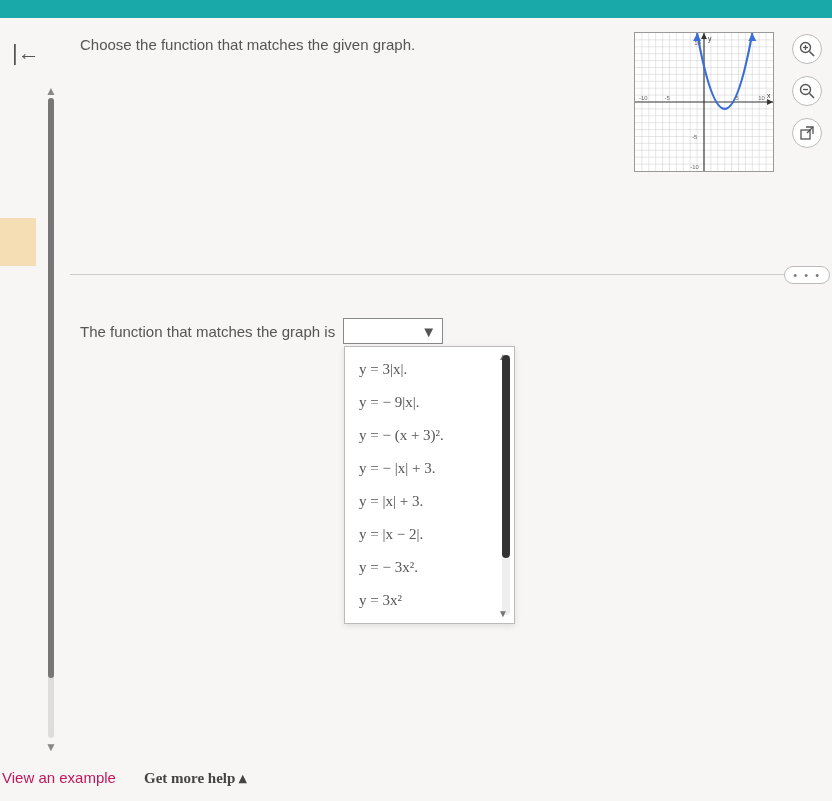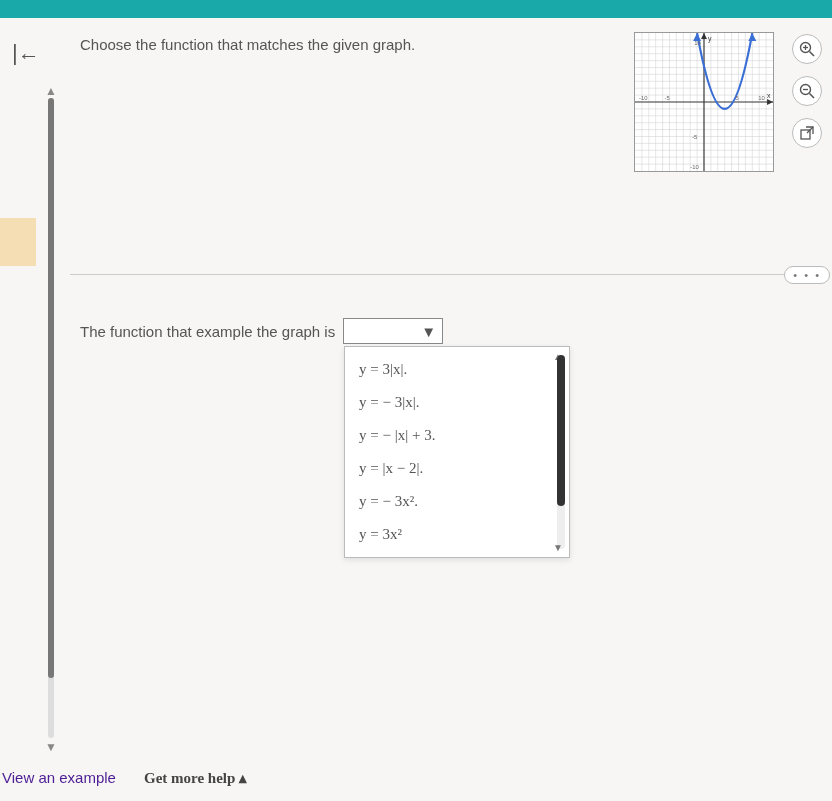--- a/index.html
+++ b/index.html
@@ -133,21 +133,21 @@
       background: #fff;
       display: flex;
       align-items: center;
       justify-content: flex-end;
       padding-right: 6px;
       cursor: pointer;
     }
     .dropdown {
       position: absolute;
       top: 328px; left: 344px;
-      width: 226px;
+      width: 171px;
       background: #fff;
       border: 1px solid #bbb;
       box-shadow: 0 2px 6px rgba(0,0,0,0.1);
     }
     .dropdown-inner {
       display: flex;
     }
     .options {
       flex: 1;
       padding: 6px 0;
@@ -184,21 +184,21 @@
       font-size: 10px; color: #777;
     }
     .footer-links {
       position: absolute;
       bottom: 14px; left: 2px;
       display: flex;
       gap: 28px;
       font-size: 15px;
     }
     .footer-links .link {
-      color: #4c1d95;
+      color: #be185d;
       cursor: pointer;
     }
     .footer-links .link.bold { font-weight: bold; color: #444; font-family: Liberation Serif, serif; }
   </style>
 </head>
 <body>
 
 <div class="teal-bar"></div>
 
 <div class="main-area">
@@ -302,33 +302,35 @@
           <path d="M 6 1 L 13 1 L 13 8" stroke="#555" stroke-width="1.3" fill="none"></path>
           <line x1="13" y1="1" x2="7" y2="7" stroke="#555" stroke-width="1.3"></line>
         </svg>
     </button>
   </div>
 
   <div class="divider"></div>
   <div class="more-badge">• • •</div>
 
   <div class="answer-row">
-    <span>The function that example the graph is</span>
+    <span>The function that matches the graph is</span>
     <div class="select-box">
       <span>▼</span>
     </div>
   </div>
 
   <div class="dropdown">
     <span class="dd-arrow-up">▲</span>
     <div class="dropdown-inner">
       <div class="options">
         <div class="option">y = 3|x|.</div>
-        <div class="option">y = − 3|x|.</div>
+        <div class="option">y = − 9|x|.</div>
+        <div class="option">y = − (x + 3)².</div>
         <div class="option">y = − |x| + 3.</div>
+        <div class="option">y = |x| + 3.</div>
         <div class="option">y = |x − 2|.</div>
         <div class="option">y = − 3x².</div>
         <div class="option">y = 3x²</div>
       </div>
       <div class="dd-scroll">
         <div class="dd-thumb"></div>
       </div>
     </div>
     <span class="dd-arrow-down">▼</span>
   </div>

